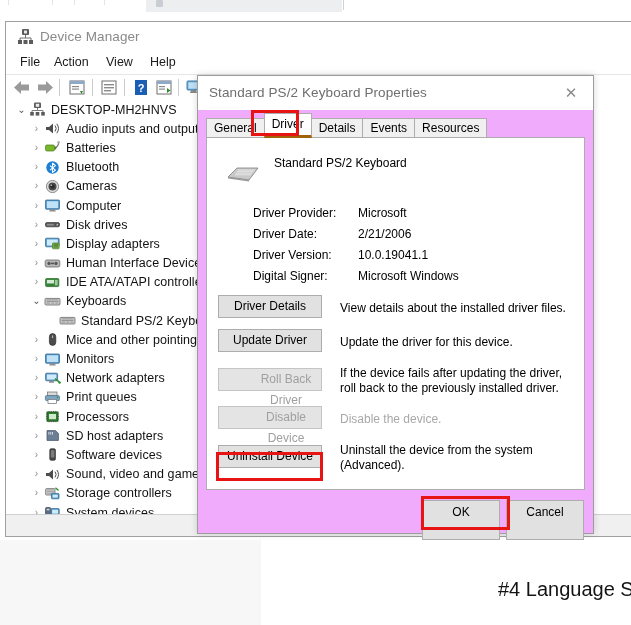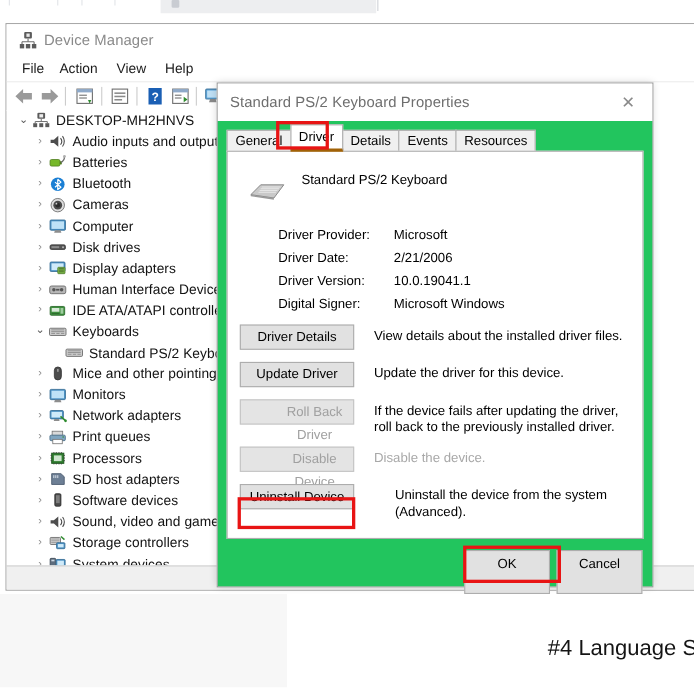--- a/index.html
+++ b/index.html
@@ -194,21 +194,21 @@
     align-items: center;
     justify-content: center;
     color: #8a8a8a;
     font-size: 15px;
     cursor: default;
   }
   .dlg-body {
     position: absolute;
     left: 0; top: 34px;
     width: 395px; height: 423px;
-    background: #22c55e;
+    background: #f0abfc;
   }
 
   
   .tabs {
     position: absolute;
     left: 8px; top: 7px;
     height: 21px;
     display: flex;
     align-items: flex-end;
   }
@@ -274,21 +274,21 @@
   .info-label { width: 105px; flex: 0 0 105px; }
   .info-value { flex: 1; }
 
   .actions {
     position: absolute;
     left: 11px; top: 157px;
     width: 360px;
   }
   .action-row {
     display: flex;
-    align-items: flex-start;
+    align-items: center;
     margin-bottom: 11px;
     position: relative;
   }
   .btn {
     width: 104px;
     height: 23px;
     line-height: 21px;
     text-align: center;
     font-size: 12px;
     background: #e1e1e1;
@@ -728,21 +728,21 @@
           <div class="action-desc">Update the driver for this device.</div>
         </div>
         <div class="action-row">
           <div class="btn disabled">Roll Back Driver</div>
           <div class="action-desc">If the device fails after updating the driver, roll back to the previously installed driver.</div>
         </div>
         <div class="action-row">
           <div class="btn disabled">Disable Device</div>
           <div class="action-desc disabled">Disable the device.</div>
         </div>
-        <div class="action-row" style="margin-top:9px;gap:19px;">
+        <div class="action-row" style="margin-top:9px;">
           <div class="btn">Uninstall Device</div>
           <div class="action-desc">Uninstall the device from the system (Advanced).</div>
         </div>
       </div>
 
     </div>
 
     <div class="dlg-footer">
       <div class="footer-btn ok">OK</div>
       <div class="footer-btn cancel">Cancel</div>

